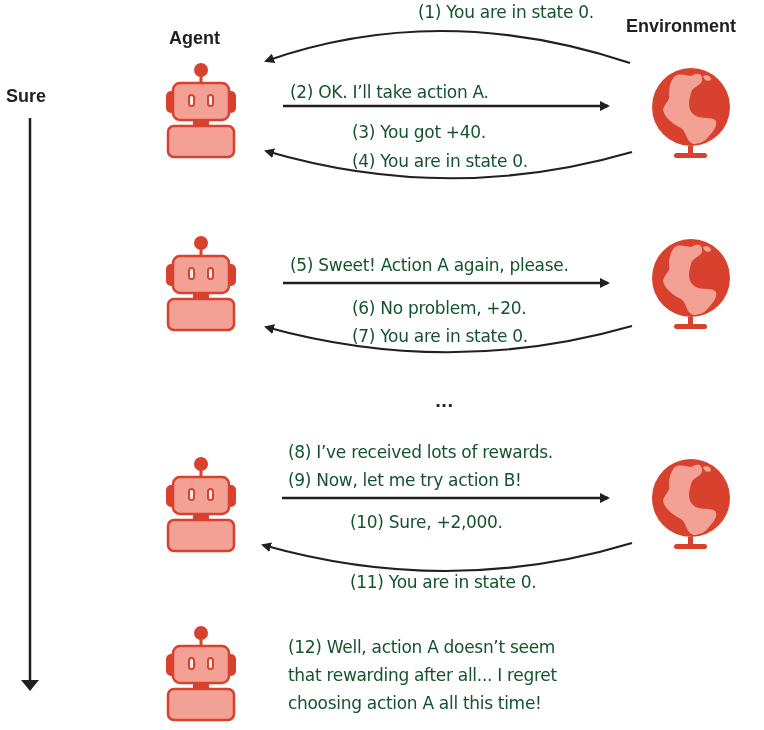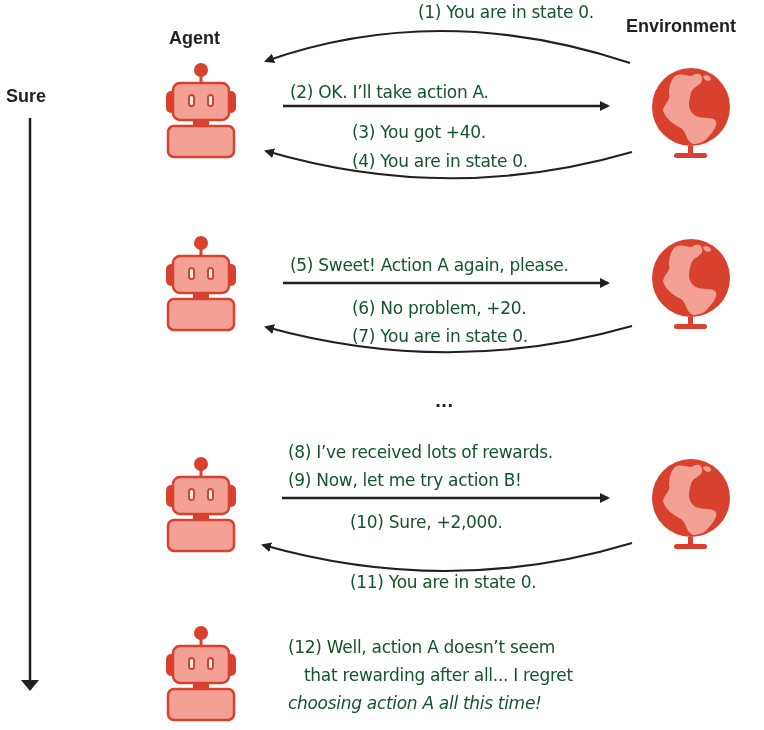--- a/index.html
+++ b/index.html
@@ -52,22 +52,22 @@
 <div class="msg" style="left:352px; top:326px;">(7) You are in state 0.</div>
 
 <div class="ellipsis" style="left:435px; top:392px;">...</div>
 
 <div class="msg" style="left:288px; top:442px;">(8) I’ve received lots of rewards.</div>
 <div class="msg" style="left:288px; top:470px;">(9) Now, let me try action B!</div>
 <div class="msg" style="left:350px; top:512px;">(10) Sure, +2,000.</div>
 <div class="msg" style="left:350px; top:539px;margin-top:33px;">(11) You are in state 0.</div>
 
 <div class="msg" style="left:288px; top:637px;">(12) Well, action A doesn’t seem</div>
-<div class="msg" style="left:304px; top:665px;">that rewarding after all... I regret</div>
-<div class="msg" style="left:288px; top:693px;font-style:italic;">choosing action A all this time!</div>
+<div class="msg" style="left:288px; top:665px;">that rewarding after all... I regret</div>
+<div class="msg" style="left:288px; top:693px;">choosing action A all this time!</div>
 
 <svg class="icon robot" width="72" height="98" viewBox="0 0 72 98" style="left:165px; top:61px;">
   <circle cx="36" cy="9" r="7" fill="#d9412f"></circle>
   <rect x="34.5" y="14" width="3" height="9" fill="#d9412f"></rect>
   <rect x="1" y="30" width="10" height="22" rx="5" fill="#d9412f"></rect>
   <rect x="61" y="30" width="10" height="22" rx="5" fill="#d9412f"></rect>
   <rect x="8" y="22" width="56" height="37" rx="7" fill="#f4a195" stroke="#d9412f" stroke-width="2.5"></rect>
   <rect x="24" y="34" width="5" height="11" rx="2.5" fill="#fff" stroke="#d9412f" stroke-width="2"></rect>
   <rect x="43" y="34" width="5" height="11" rx="2.5" fill="#fff" stroke="#d9412f" stroke-width="2"></rect>
   <rect x="28" y="59" width="16" height="7" fill="#d9412f"></rect>

